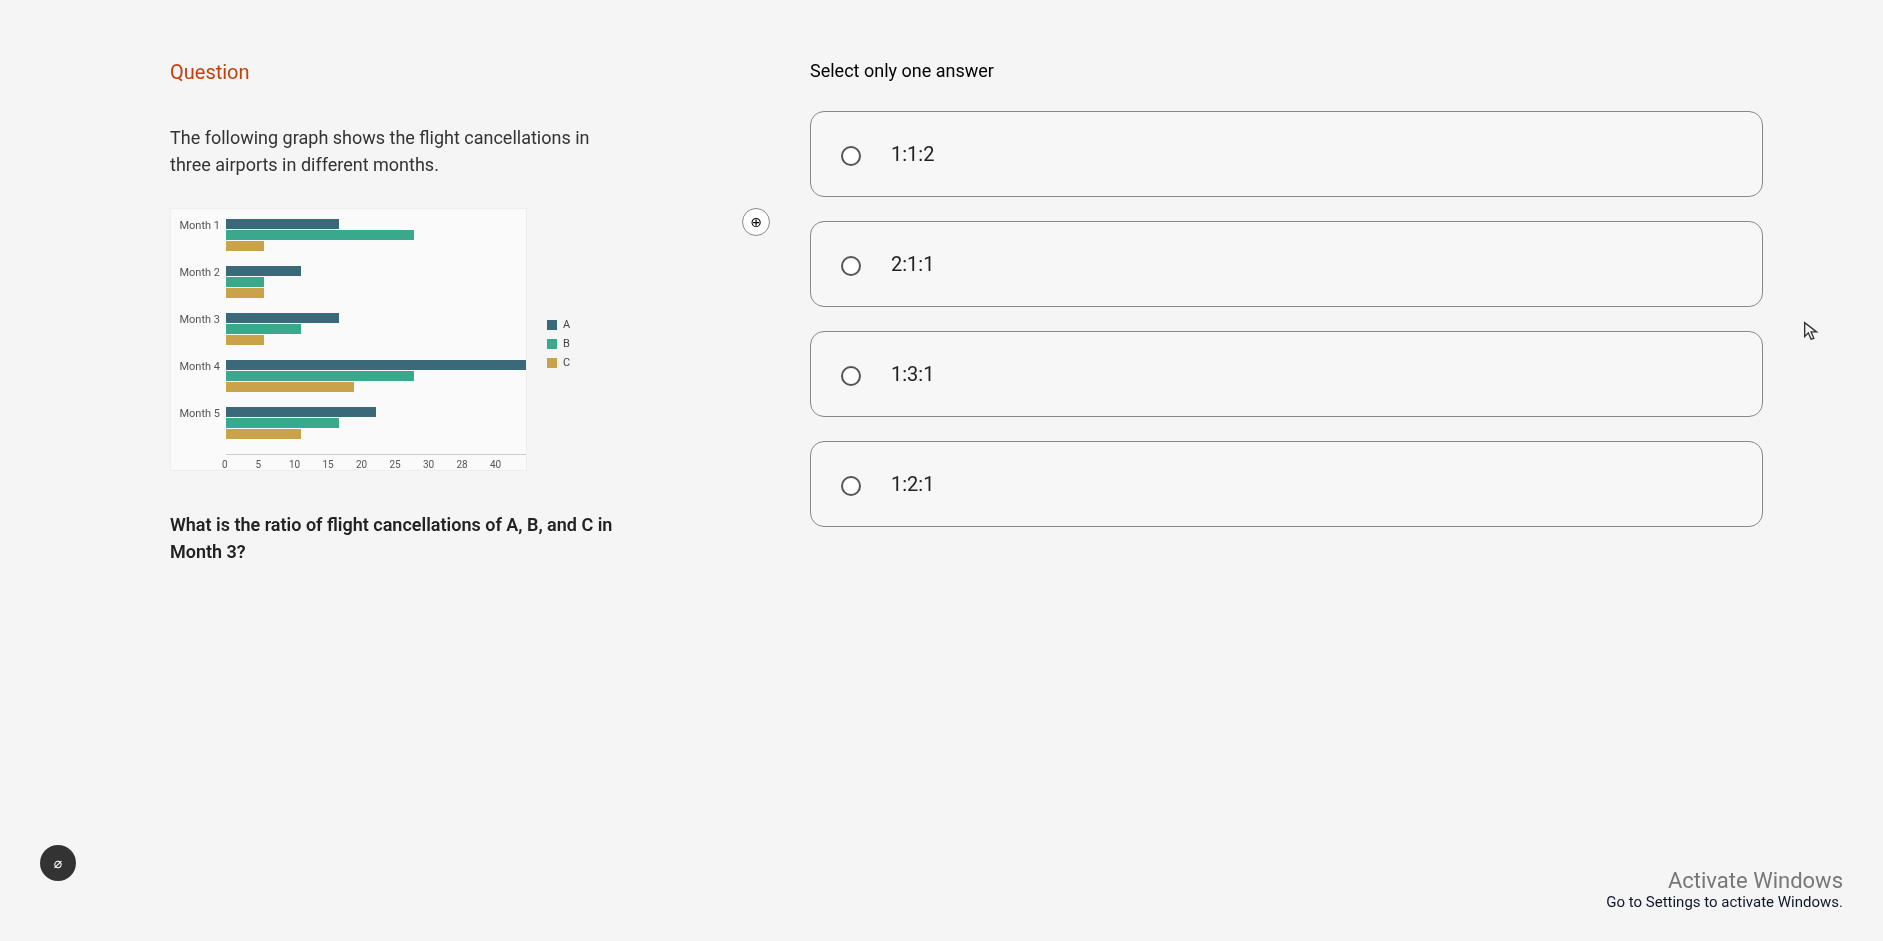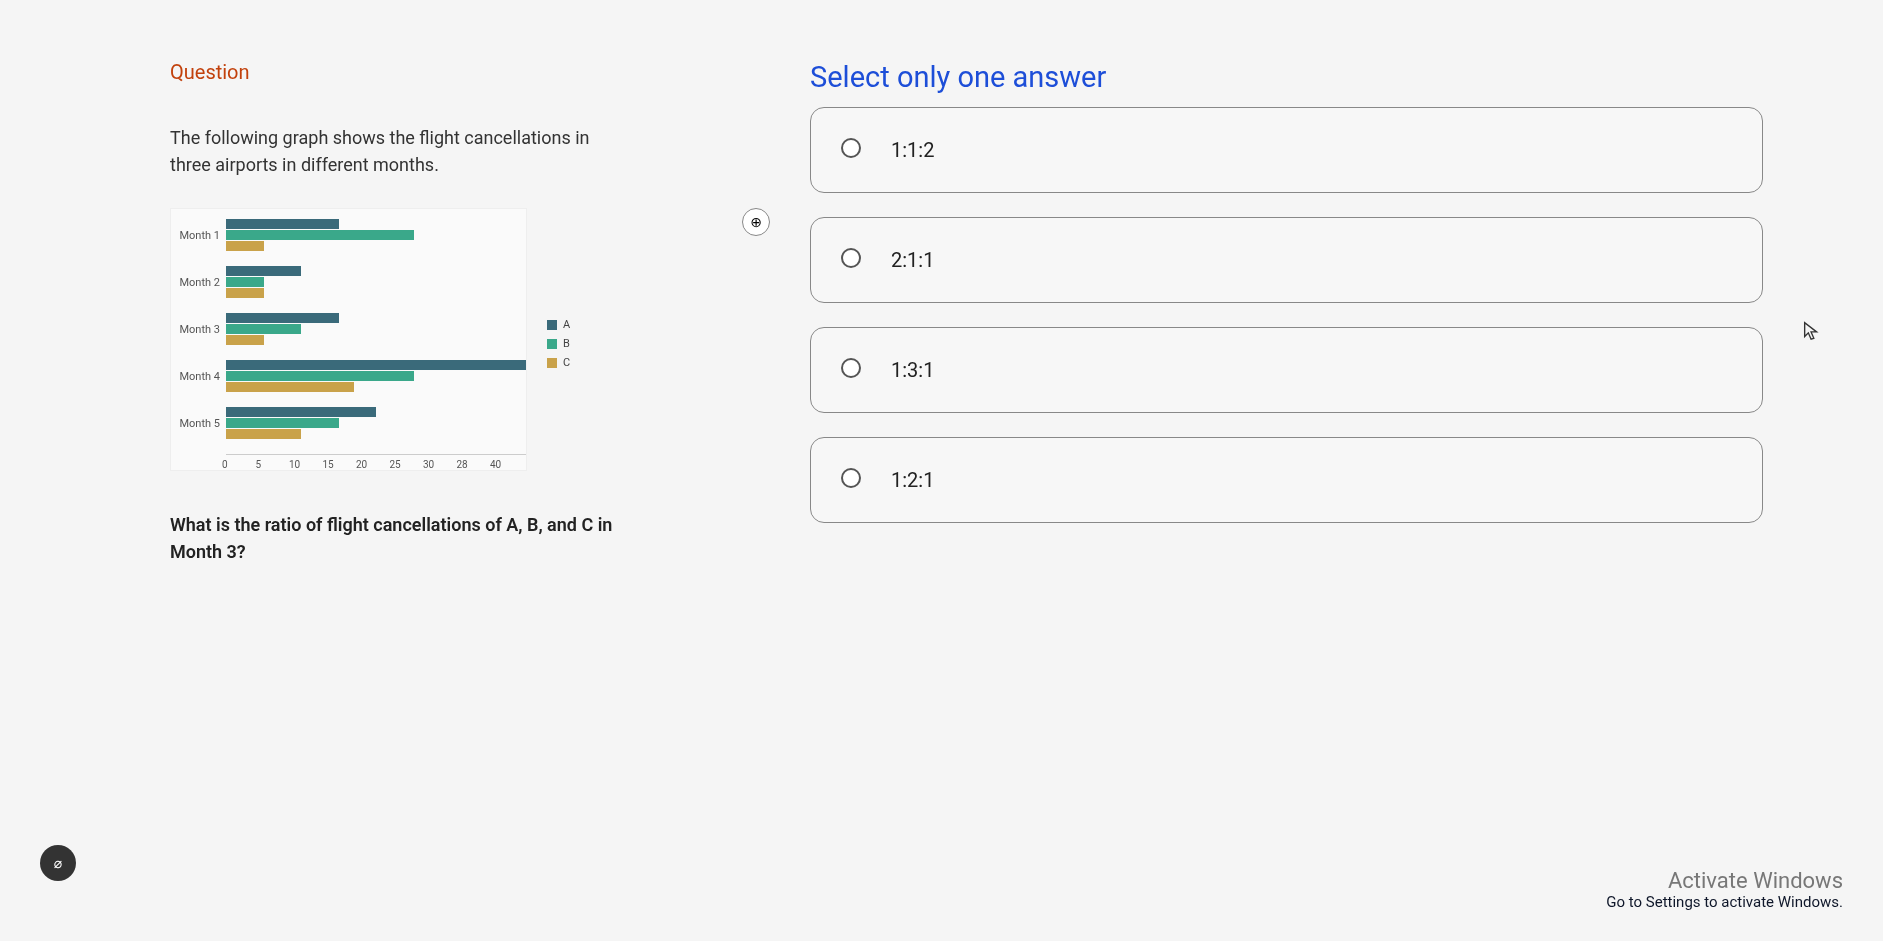--- a/index.html
+++ b/index.html
@@ -27,46 +27,46 @@
   .chart-area { position: relative; display: flex; align-items: flex-start; }
   .chart-body { background: #fafafa; padding: 10px 0 0 0; border: 1px solid #eee; }
   .zoom-btn {
     position: absolute; right: -40px; top: 0;
     width: 28px; height: 28px; border-radius: 50%;
     border: 1px solid #888; background: #fff;
     display: flex; align-items: center; justify-content: center;
     font-size: 14px; cursor: pointer;
   }
 
-  .row-group { display: flex; align-items: center; margin-bottom: 14px; }
+  .row-group { display: flex; align-items: flex-start; margin-bottom: 14px; }
   .row-label { width: 55px; text-align: right; font-size: 11px; color: #555; padding-right: 6px; }
   .row-bars { position: relative; width: 300px; }
   .bar { height: 10px; margin-bottom: 1px; }
   .bar.A { background: #3a6a7a; }
   .bar.B { background: #3aa88a; }
   .bar.C { background: #c9a24a; }
 
   .x-axis {
     display: flex; margin-left: 55px; width: 300px;
     border-top: 1px solid #ccc; padding-top: 4px;
   }
   .x-tick { flex: 0 0 37.5px; font-size: 10px; color: #555; text-align: left; margin-left: -4px; }
 
   .legend { margin-left: 20px; margin-top: 110px; }
   .legend-row { display: flex; align-items: center; margin-bottom: 6px; font-size: 11px; color: #444; }
   .legend-sw { width: 10px; height: 10px; margin-right: 6px; }
   .legend-sw.A { background: #3a6a7a; }
   .legend-sw.B { background: #3aa88a; }
   .legend-sw.C { background: #c9a24a; }
 
-  .ans-header { color: #1d4ed8; font-size: 29px; margin-bottom: 13px; }
+  .ans-header { color: #000000; font-size: 18px; margin-bottom: 30px; }
   .option-card {
     border: 1px solid #888; border-radius: 14px;
     padding: 30px 30px; margin-bottom: 24px;
-    display: flex; align-items: flex-start; gap: 30px;
+    display: flex; align-items: flex-end; gap: 30px;
     cursor: pointer; background: rgba(255,255,255,0.25);
   }
   .radio {
     width: 20px; height: 20px; border: 2px solid #555; border-radius: 50%;
     flex: 0 0 20px; background: #fff;
   }
   .option-text { font-size: 20px; color: #222; }
 
   .bottom-left-pill {
     position: absolute; left: 40px; bottom: 60px;

